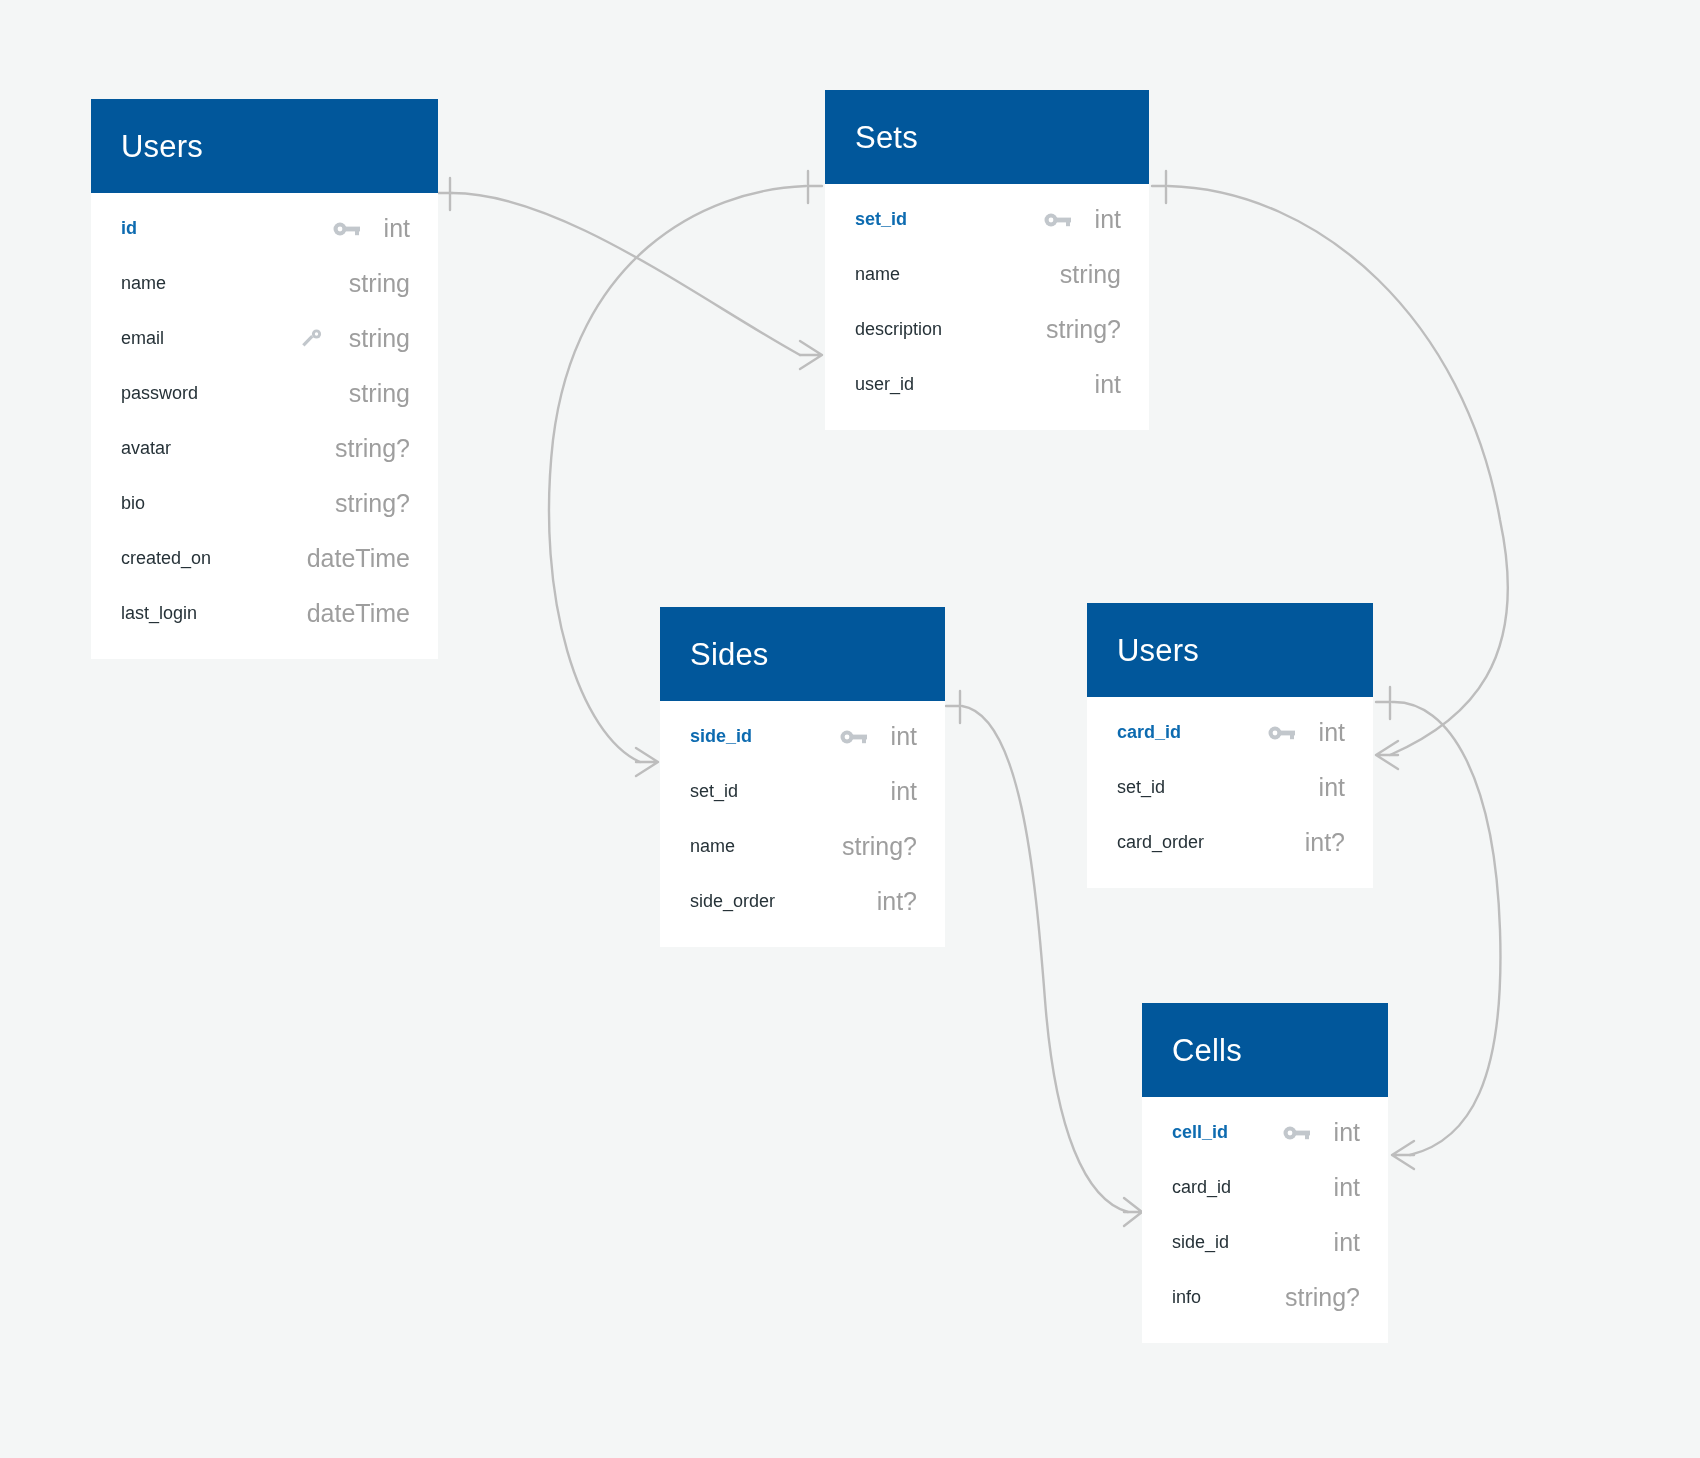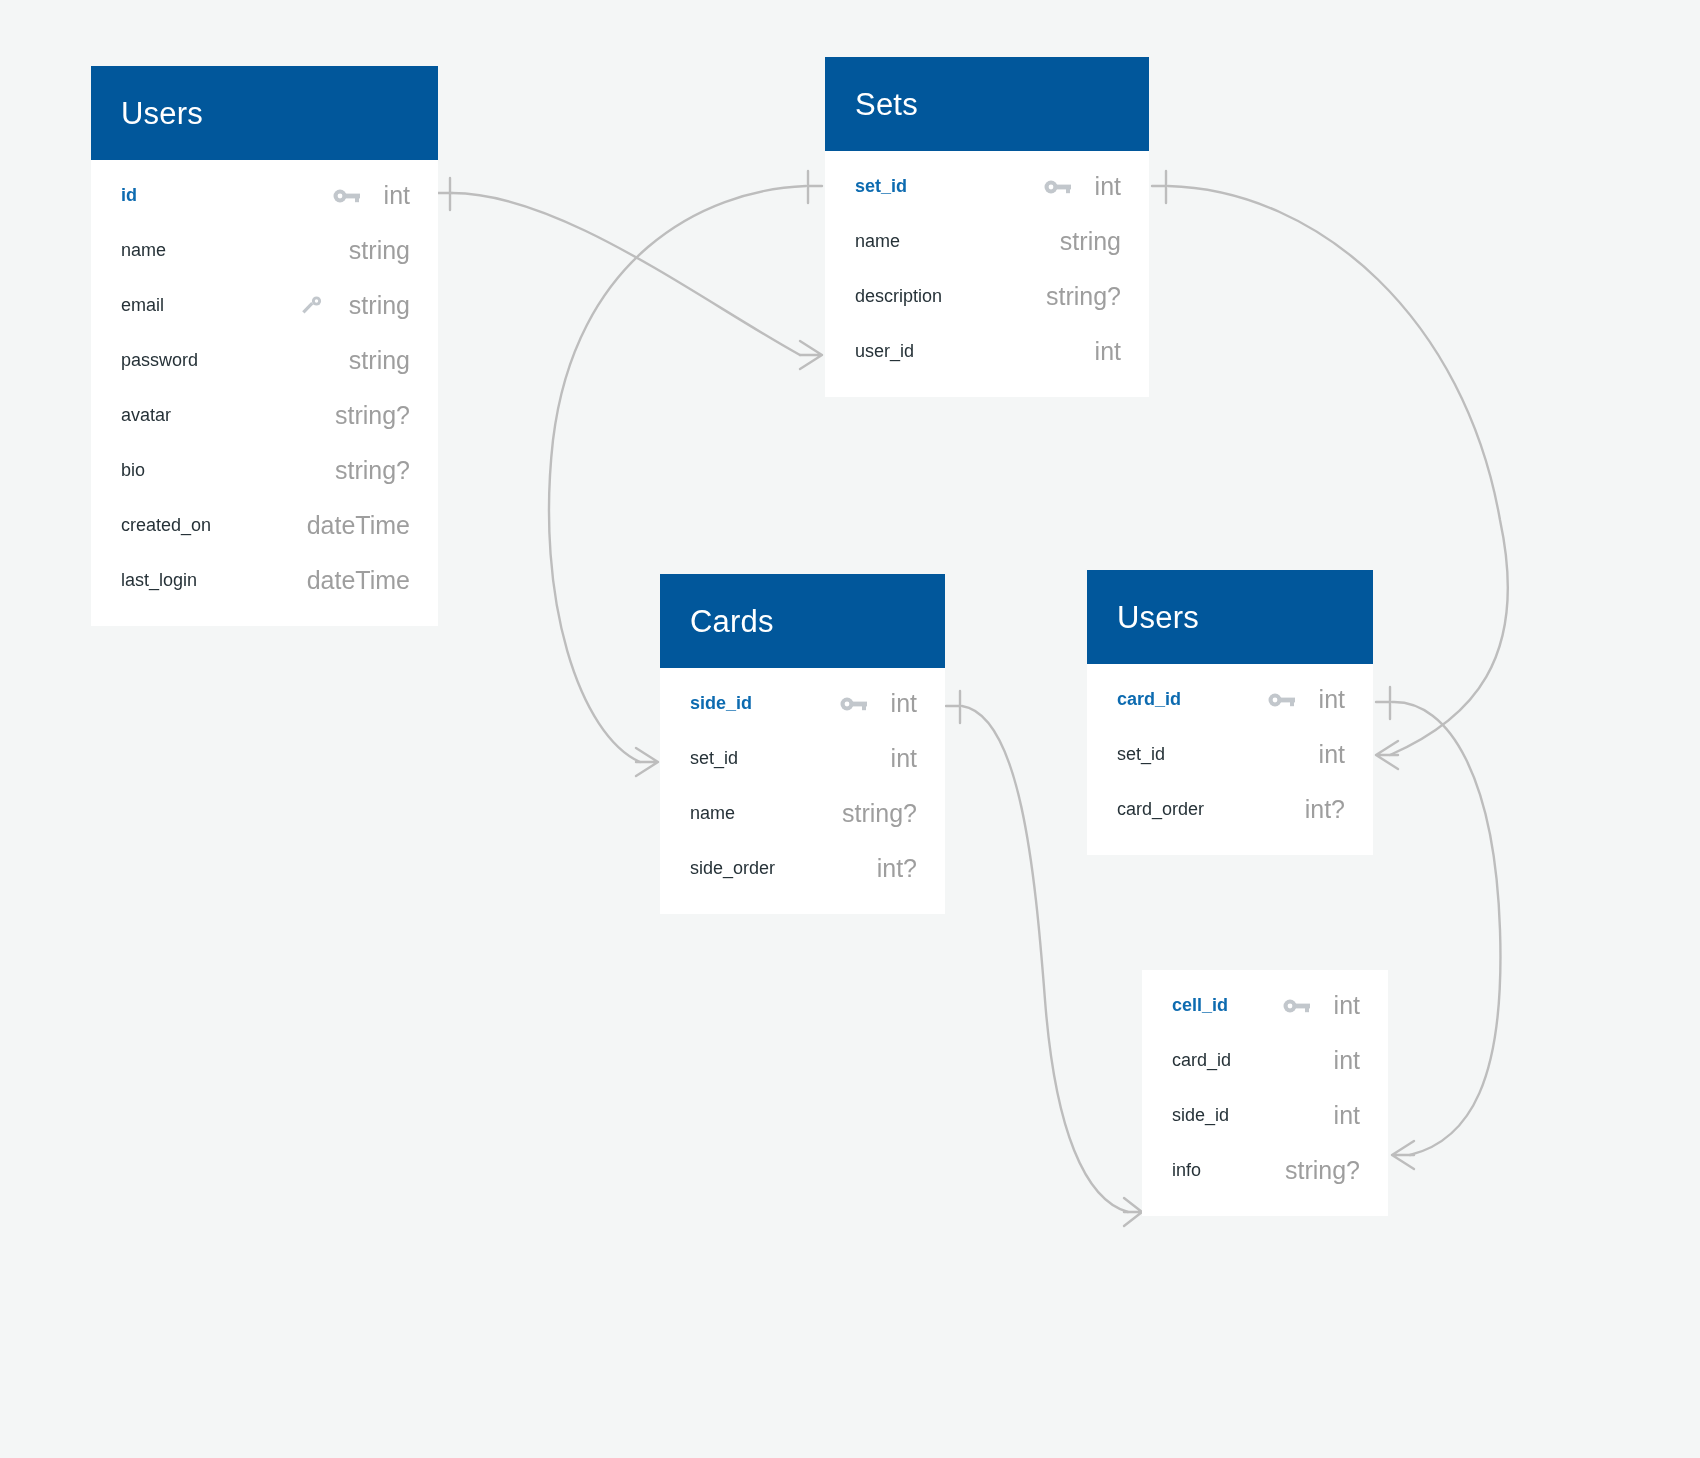--- a/index.html
+++ b/index.html
@@ -27,20 +27,21 @@
     width: 1700px;
     height: 1458px;
     pointer-events: none;
     z-index: 1;
   }
   .entity {
     position: absolute;
     background: #4c1d95;
     z-index: 2;
     box-shadow: 0 0 0 0 rgba(0,0,0,0);
+    margin-top: 33px;
   }
   .entity-header {
     background: #01579b;
     color: #ffffff;
     font-size: 31px;
     line-height: 1;
     padding: 32px 30px 31px 30px;
     letter-spacing: 0.2px;
     font-weight: 400;
   }
@@ -265,21 +266,21 @@
         <span class="attr-name fk">user_id</span>
         <span class="attr-spacer"></span>
         <span class="attr-right">
           <span class="attr-type">int</span>
         </span>
       </div>
     </div>
   </div>
 
   <div class="entity" id="ent-sides">
-    <div class="entity-header">Cards</div>
+    <div class="entity-header">Sides</div>
     <div class="entity-body">
       <div class="attr-row">
         <span class="attr-name pk">side_id</span>
         <span class="attr-spacer"></span>
         <span class="attr-right">
           <span class="key-icon">
               <svg width="28" height="16" viewBox="0 0 28 16">
                 <circle cx="7" cy="8" r="6.5" fill="#c2c7cc"></circle>
                 <circle cx="7" cy="8" r="2.4" fill="#ffffff"></circle>
                 <rect x="12" y="5.6" width="15" height="4.8" fill="#c2c7cc"></rect>
@@ -342,20 +343,21 @@
         <span class="attr-name">card_order</span>
         <span class="attr-spacer"></span>
         <span class="attr-right">
           <span class="attr-type">int?</span>
         </span>
       </div>
     </div>
   </div>
 
   <div class="entity" id="ent-cells">
+    <div class="entity-header">Cells</div>
     <div class="entity-body">
       <div class="attr-row">
         <span class="attr-name pk">cell_id</span>
         <span class="attr-spacer"></span>
         <span class="attr-right">
           <span class="key-icon">
               <svg width="28" height="16" viewBox="0 0 28 16">
                 <circle cx="7" cy="8" r="6.5" fill="#c2c7cc"></circle>
                 <circle cx="7" cy="8" r="2.4" fill="#ffffff"></circle>
                 <rect x="12" y="5.6" width="15" height="4.8" fill="#c2c7cc"></rect>

